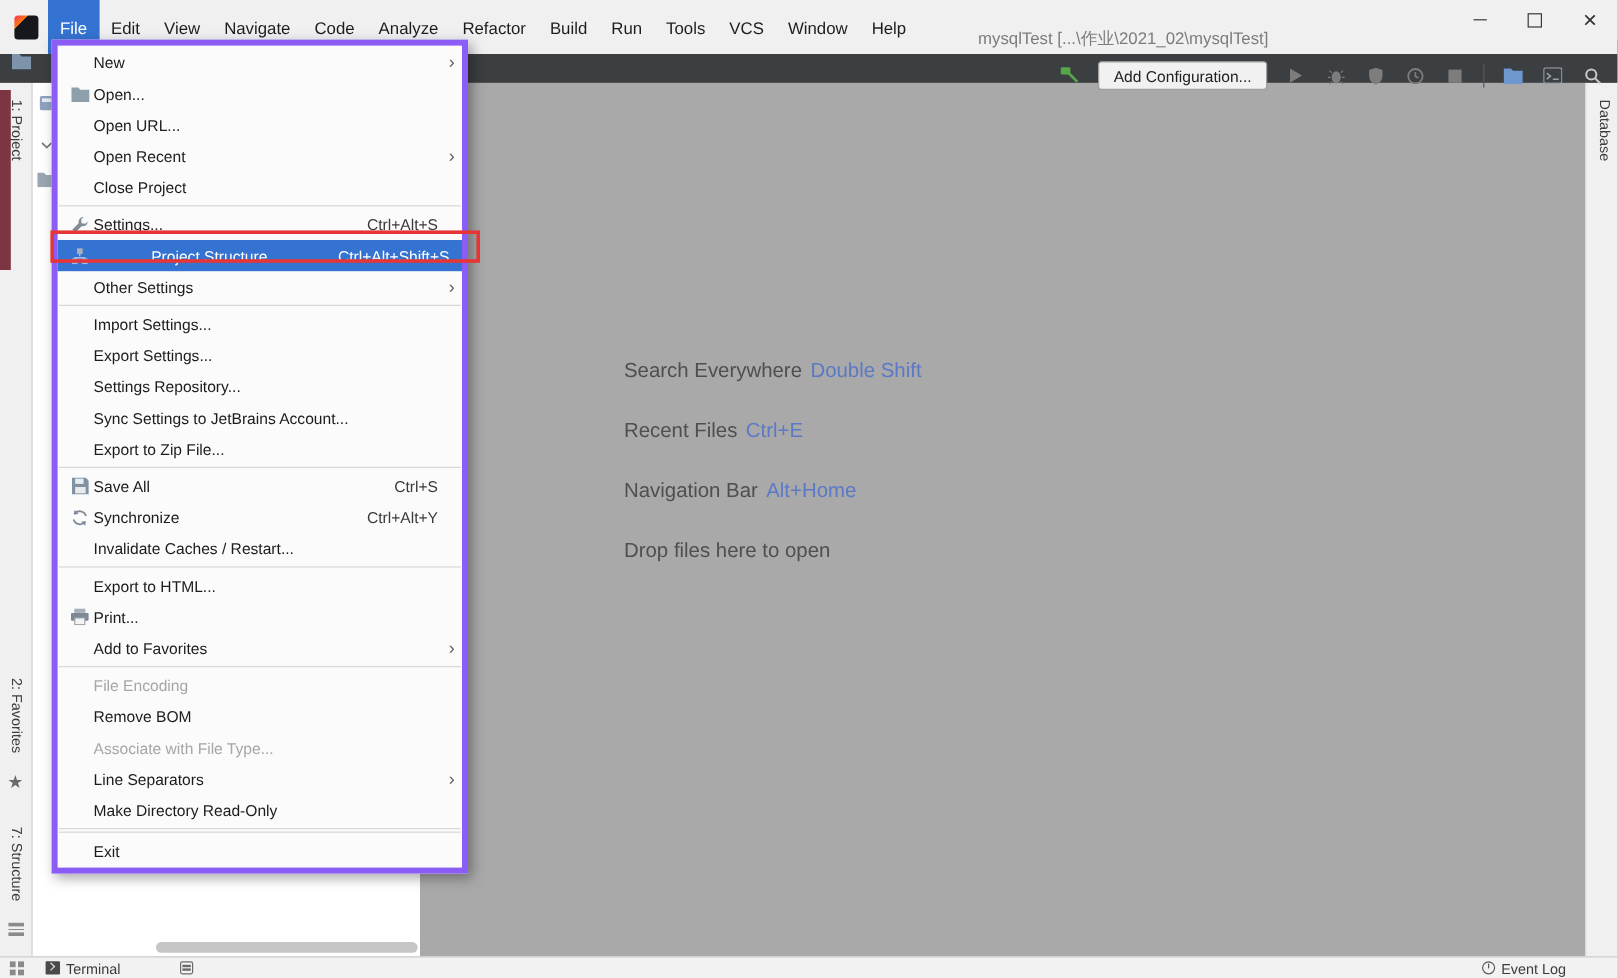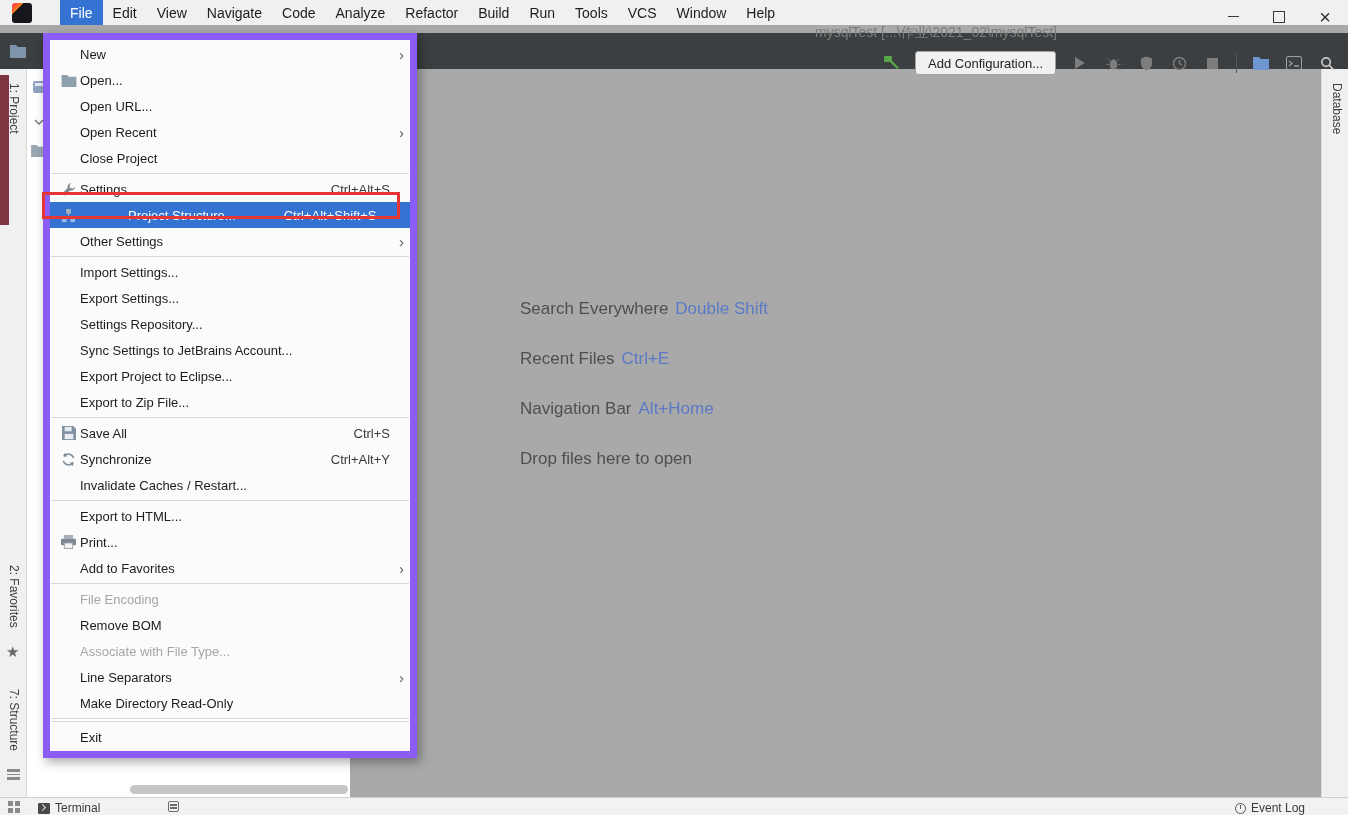--- a/index.html
+++ b/index.html
@@ -1,20 +1,20 @@
 <!DOCTYPE html>
 <html style="--titlebar-bg: #f0f0f0; --toolbar-bg: #3c3f41; --main-bg: #a9a9a9; --menu-bg: #fbfbfb; --stripe-bg: #f0f0f0; --panel-bg: #ffffff; --statusbar-bg: #f2f2f2; --selection-blue: #3573d2; --annotation-red: #e63535; --hint-label: #4f4f4f; --hint-shortcut: #5b79c6; --maroon-accent: #7d3542;"><head>
 <meta charset="utf-8">
 <style>
   * { margin:0; padding:0; box-sizing:border-box; }
   html,body { width:1348px; height:815px; overflow:hidden; font-family:"Liberation Sans","DejaVu Sans",sans-serif; }
   .app { position:relative; width:1348px; height:815px; background:var(--main-bg); }
 
   
-  .titlebar { position:absolute; left:0; top:0; right:0; height:25px; background:var(--titlebar-bg); display:flex; align-items:center; z-index:20;gap:20px; }
+  .titlebar { position:absolute; left:0; top:0; right:0; height:45px; background:var(--titlebar-bg); display:flex; align-items:center; z-index:20; }
   .app-icon { width:20px; height:20px; margin:0 8px 0 12px; border-radius:3px;
     background:linear-gradient(135deg,#f9315d 0%,#f97a12 28%,#16161d 28%); }
   .menubar { display:flex; align-items:stretch; height:100%; }
   .mb-item { display:flex; align-items:center; padding:0 10px; font-size:14px; color:#1d1d1d; cursor:default; }
   .mb-item.active { background:var(--selection-blue); color:#ffffff; }
   .title-text { position:absolute; left:815px; top:16px; height:33px; display:flex; align-items:center; font-size:14px; color:#7c7c7c; white-space:nowrap; }
   .win-controls { position:absolute; right:0; top:0; height:33px; display:flex; }
   .wc { width:46px; height:33px; display:flex; align-items:center; justify-content:center; }
   .wc-min::before { content:""; display:block; width:11px; height:1px; background:#3a3a3a; }
   .wc-max::before { content:""; display:block; width:10px; height:10px; border:1px solid #3a3a3a; }
@@ -46,34 +46,34 @@
 
   
   .main-area { position:absolute; left:350px; top:69px; right:27px; bottom:18px; background:var(--main-bg); z-index:3; }
   .hints { position:absolute; left:170px; top:230px; display:flex; flex-direction:column; gap:30px; }
   .hint-row { font-size:17px; white-space:nowrap; }
   .hint-label { color:var(--hint-label); }
   .hint-shortcut { color:var(--hint-shortcut); margin-left:7px; }
 
   
   .statusbar { position:absolute; left:0; right:0; bottom:0; height:18px; background:var(--statusbar-bg); border-top:1px solid #d0d0d0; z-index:8; font-size:12px; color:#3b3b3b; }
-  .sb-item { position:absolute; top:3px; display:flex; align-items:center; gap:5px; white-space:nowrap; }
+  .sb-item { position:absolute; top:3px; display:flex; align-items:flex-start; gap:5px; white-space:nowrap; }
   .sb-switcher { left:8px; }
   .sb-terminal { left:38px; }
   .sb-todo { left:150px;flex-direction:column; }
   .sb-eventlog { right:43px; }
   .ev-circle { width:11px; height:11px; border:1.5px solid #5a5a5a; border-radius:50%; position:relative; }
   .ev-circle::after { content:""; position:absolute; left:4px; top:1px; width:1.5px; height:4px; background:#5a5a5a; }
   .term-ico { width:12px; height:11px; background:#4a4a4a; border-radius:1px; position:relative; }
   .term-ico::after { content:""; position:absolute; left:2px; top:2px; width:4px; height:4px; border-left:1.5px solid #ddd; border-bottom:1.5px solid #ddd; transform:rotate(-135deg); }
   .todo-ico { width:11px; height:11px; border:1.5px solid #6a6a6a; border-radius:2px; position:relative; }
   .todo-ico::after { content:""; position:absolute; left:1px; top:2px; width:7px; height:1.5px; background:#6a6a6a; box-shadow:0 3px 0 #6a6a6a; }
 
   
-  .file-menu { position:absolute; left:43px; top:33px; width:374px; background:var(--menu-bg); border:7px solid #8b5cf6; box-shadow:3px 4px 10px rgba(0,0,0,.35); padding:1px 0; z-index:40; }
+  .file-menu { position:absolute; left:43px; top:33px; width:347px; background:var(--menu-bg); border:5px solid #8b5cf6; box-shadow:3px 4px 10px rgba(0,0,0,.35); padding:1px 0; z-index:40; }
   .mi { height:26px; display:flex; align-items:center; padding:0 6px 0 7px; font-size:13px; color:#1c1c1c; }
   .mic { width:23px; height:16px; display:flex; align-items:center; justify-content:center; flex:0 0 auto; }
   .mil { flex:0 0 auto; }
   .mis { margin-left:auto; color:#3a3a3a; padding-right:2px; }
   .mia { width:12px; text-align:right; color:#5c5c5c; font-size:15px; line-height:1; }
   .mia.has::before { content:"\203A"; }
   .mi.selected { background:var(--selection-blue); }
   .mi.selected .mil, .mi.selected .mis, .mi.selected .mia { color:#ffffff;margin-left:48px; }
   .mi.disabled .mil { color:#a6a6a6; }
   .msep { height:1px; background:#d8d8d8; margin:2px 1px; }
@@ -334,26 +334,20 @@
       <span class="mia"></span>
     </div>
     <div class="mi">
       <span class="mic"></span>
       <span class="mil">Sync Settings to JetBrains Account...</span>
       <span class="mis"></span>
       <span class="mia"></span>
     </div>
     <div class="mi">
       <span class="mic"></span>
-      <span class="mil">Export Project to Eclipse...</span>
-      <span class="mis"></span>
-      <span class="mia"></span>
-    </div>
-    <div class="mi">
-      <span class="mic"></span>
       <span class="mil">Export to Zip File...</span>
       <span class="mis"></span>
       <span class="mia"></span>
     </div>
 
     <div class="msep"></div>
 
     <div class="mi">
       <span class="mic">
         <svg width="14" height="14" viewBox="0 0 16 16">

